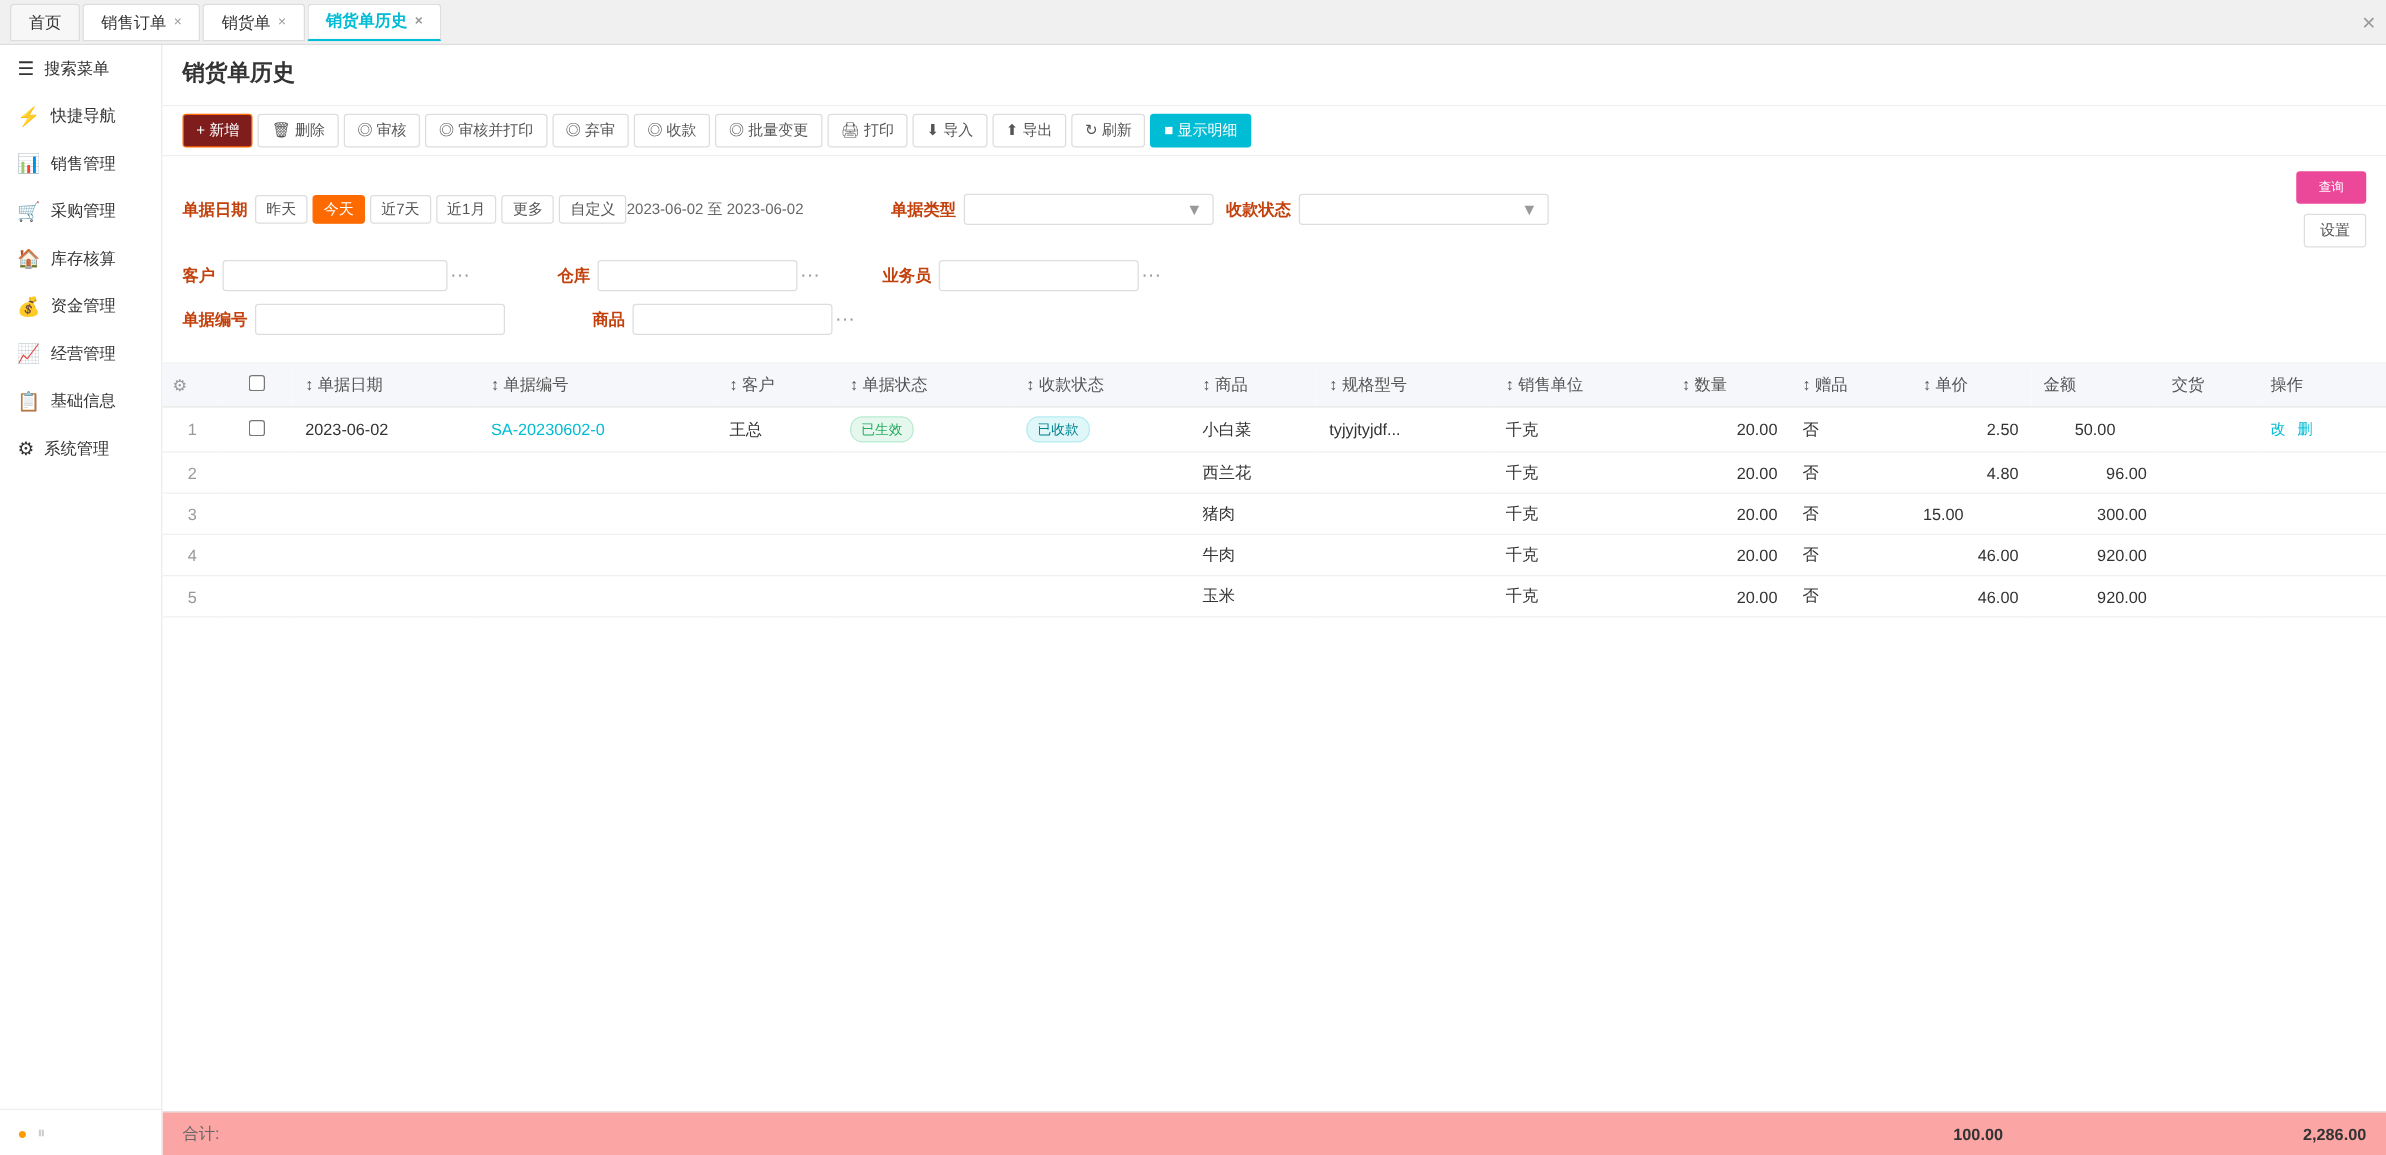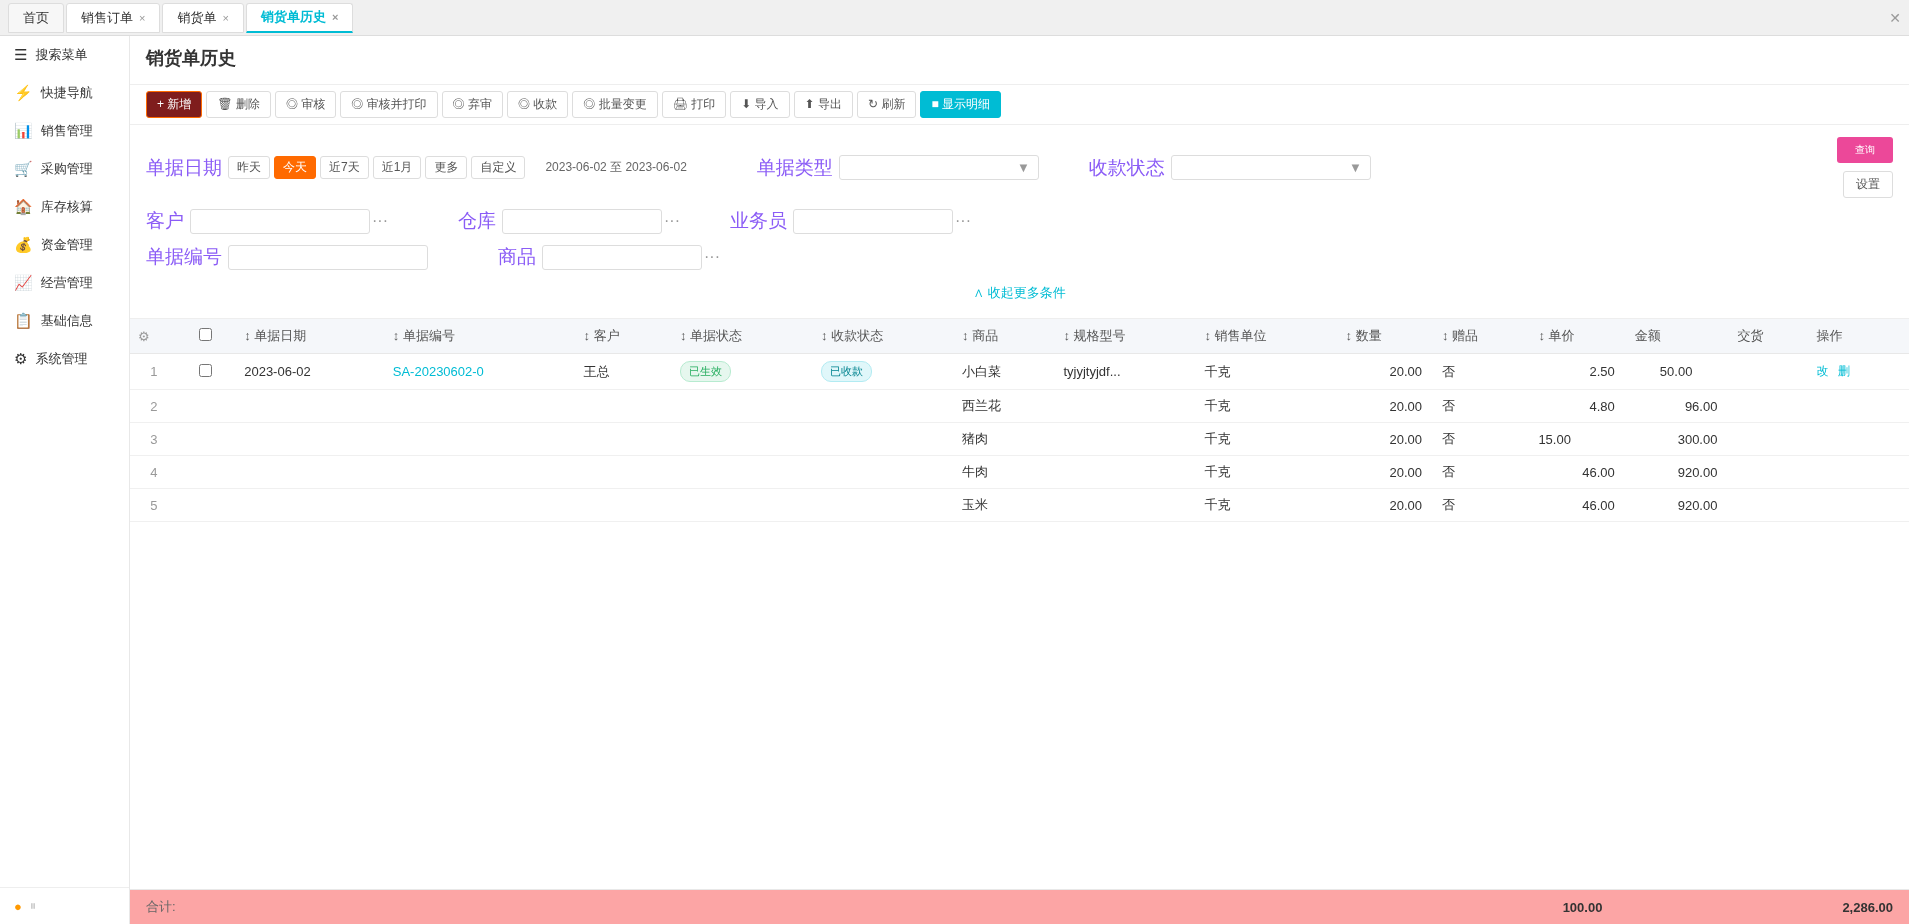--- a/index.html
+++ b/index.html
@@ -32,28 +32,28 @@
     
     .toolbar { display: flex; align-items: center; padding: 6px 16px; background: #fff; border-bottom: 1px solid #eee; flex-wrap: wrap; gap: 4px; }
     .toolbar-btn { display: flex; align-items: center; padding: 4px 10px; border: 1px solid #ddd; background: #fff; cursor: pointer; border-radius: 3px; font-size: 12px; color: #555; white-space: nowrap; }
     .toolbar-btn.primary { background: #7f1d1d; color: #fff; border-color: #ff6a00; }
     .toolbar-btn.teal { background: #00bcd4; color: #fff; border-color: #00bcd4; }
 
     
     .filter-area { background: #fff; padding: 12px 16px; border-bottom: 1px solid #eee; }
     .filter-row { display: flex; align-items: center; margin-bottom: 10px; flex-wrap: wrap; gap: 10px; }
     .filter-item { display: flex; align-items: center; }
-    .filter-label { color: #8b5cf6; margin-right: 6px; white-space: nowrap; font-size: 19px; }
+    .filter-label { color: #c2410c; margin-right: 6px; white-space: nowrap; font-size: 13px; font-weight: bold; }
     .filter-input { border: 1px solid #ddd; padding: 4px 8px; border-radius: 3px; width: 160px; font-size: 13px; color: #333; }
     .filter-select { border: 1px solid #ddd; padding: 4px 8px; border-radius: 3px; width: 200px; font-size: 13px; color: #333; background: #fff; display: flex; align-items: center; justify-content: space-between; cursor: pointer; }
     .filter-select-arrow { color: #999; }
     .date-btns { display: flex; gap: 4px; }
     .date-btn { padding: 2px 8px; border: 1px solid #ddd; border-radius: 3px; cursor: pointer; font-size: 12px; background: #fff; color: #555; }
     .date-btn.active { background: #ff6a00; color: #fff; border-color: #ff6a00; }
-    .date-range { color: #666; font-size: 12px; margin-left: 20px; }
+    .date-range { color: #666; font-size: 12px; margin-left: 0; }
     .more-btn { display: flex; align-items: center; justify-content: center; color: #00bcd4; cursor: pointer; font-size: 12px; padding: 4px; }
     .dots-btn { color: #999; cursor: pointer; margin-left: 2px; font-size: 16px; }
     .query-btn { background: #ec4899; color: #fff; border: none; padding: 6px 18px; border-radius: 3px; cursor: pointer; font-size: 10px; }
     .set-btn { background: #fff; color: #555; border: 1px solid #ddd; padding: 4px 12px; border-radius: 3px; cursor: pointer; font-size: 12px; margin-top: 4px; margin-left: 41px; }
     .filter-right { margin-left: auto; display: flex; flex-direction: column; align-items: flex-end; gap: 4px; }
 
     
     .table-wrapper { flex: 1; overflow: auto; background: #fff; margin: 0; }
     table { width: 100%; border-collapse: collapse; font-size: 13px; }
     thead tr { background: #f5f7fa; }
@@ -184,21 +184,21 @@
           </div>
           <span class="date-range">2023-06-02 至 2023-06-02</span>
         </div>
         <div class="filter-item" style="margin-left:60px">
           <span class="filter-label">单据类型</span>
           <div class="filter-select" style="width:200px">
             <span></span>
             <span class="filter-select-arrow">▼</span>
           </div>
         </div>
-        <div class="filter-item" style="margin-left:40px">
+        <div class="filter-item" style="">
           <span class="filter-label">收款状态</span>
           <div class="filter-select" style="width:200px">
             <span></span>
             <span class="filter-select-arrow">▼</span>
           </div>
         </div>
         <div class="filter-right">
           <button class="query-btn">查询</button>
           <button class="set-btn">设置</button>
         </div>
@@ -223,23 +223,20 @@
       <div class="filter-row">
         <div class="filter-item">
           <span class="filter-label">单据编号</span>
           <input class="filter-input" type="text" style="width: 200px;">
         </div>
         <div class="filter-item" style="margin-left:60px">
           <span class="filter-label">商品</span>
           <input class="filter-input" type="text" style="width: 160px;">
           <span class="dots-btn">···</span>
         </div>
-      </div>
-      <div class="more-btn">
-        <span>∧ 收起更多条件</span>
       </div>
     </div>
 
     <div class="table-wrapper">
       <table>
         <thead>
           <tr>
             <th class="th-gear">⚙</th>
             <th class="checkbox-cell"><input type="checkbox" style=""></th>
             <th>↕ 单据日期</th>

